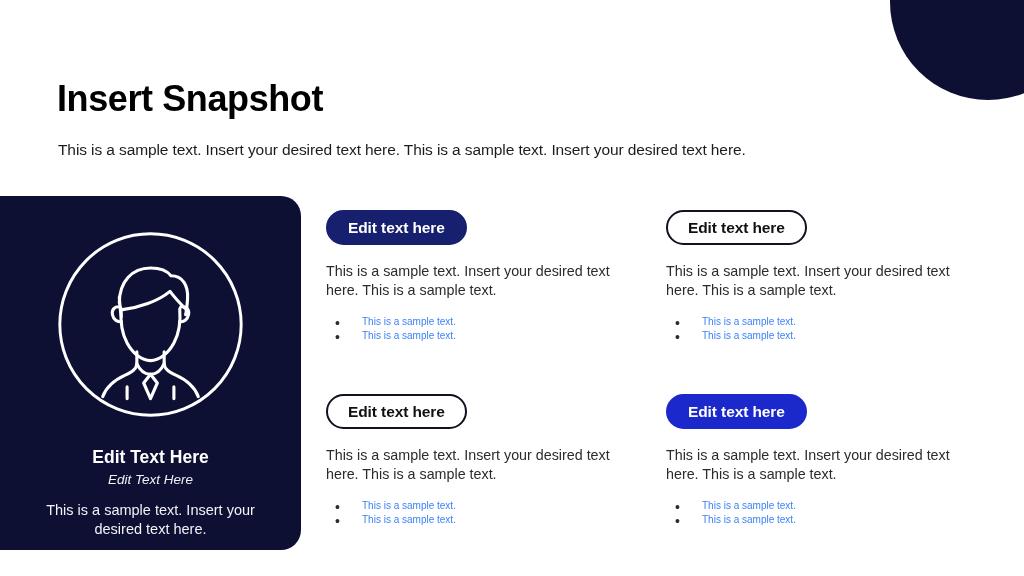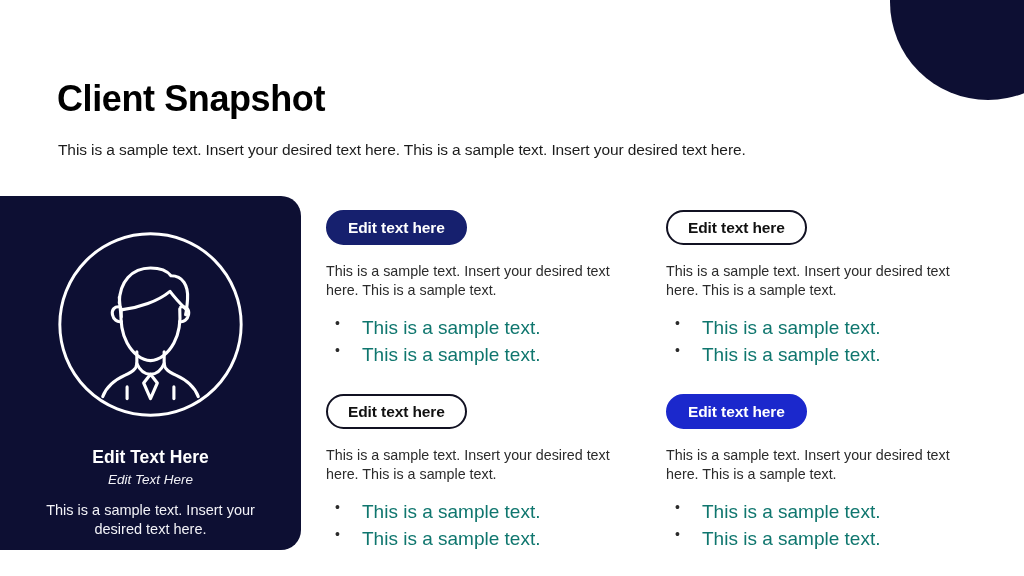--- a/index.html
+++ b/index.html
@@ -156,41 +156,41 @@
     line-height: 1.36;
   }
 
   .cell-list {
     margin-top: 14px;
     list-style: none;
   }
   .cell-list li {
     position: relative;
     padding-left: 36px;
-    font-size: 19px;
-    color: #0f766e;
+    font-size: 10px;
+    color: #3b82f6;
     line-height: 1.42;
   }
   .cell-list li::before {
     content: "\2022";
     position: absolute;
     left: 9px;
     top: -1px;
     font-size: 14px;
     color: #2b2b2b;
   }
 </style>
 </head>
 <body>
 
 <div class="slide">
 
   <div class="deco-circle"></div>
 
-  <h1 class="page-title">Client Snapshot</h1>
+  <h1 class="page-title">Insert Snapshot</h1>
   <p class="page-subtitle">This is a sample text. Insert your desired text here. This is a sample text. Insert your desired text here.</p>
 
   <div class="profile-panel">
     <div class="avatar-wrap">
       <svg viewBox="0 0 200 200" fill="none" stroke="#ffffff" stroke-width="3.2" stroke-linecap="round" stroke-linejoin="round">
         <circle cx="100" cy="100" r="93" stroke-width="3"></circle>
         <path d="M68 78 C68 56 81 42 100 42 C112 42 118 46 121 50 C133 50 139 60 138 74
                  C137.5 81 137 86 136 90"></path>
         <path d="M68 72 C68 72 69 86 70 92"></path>
         <path d="M70 85 C88 83 108 76 120 66 C126 74 132 80 136 84"></path>

